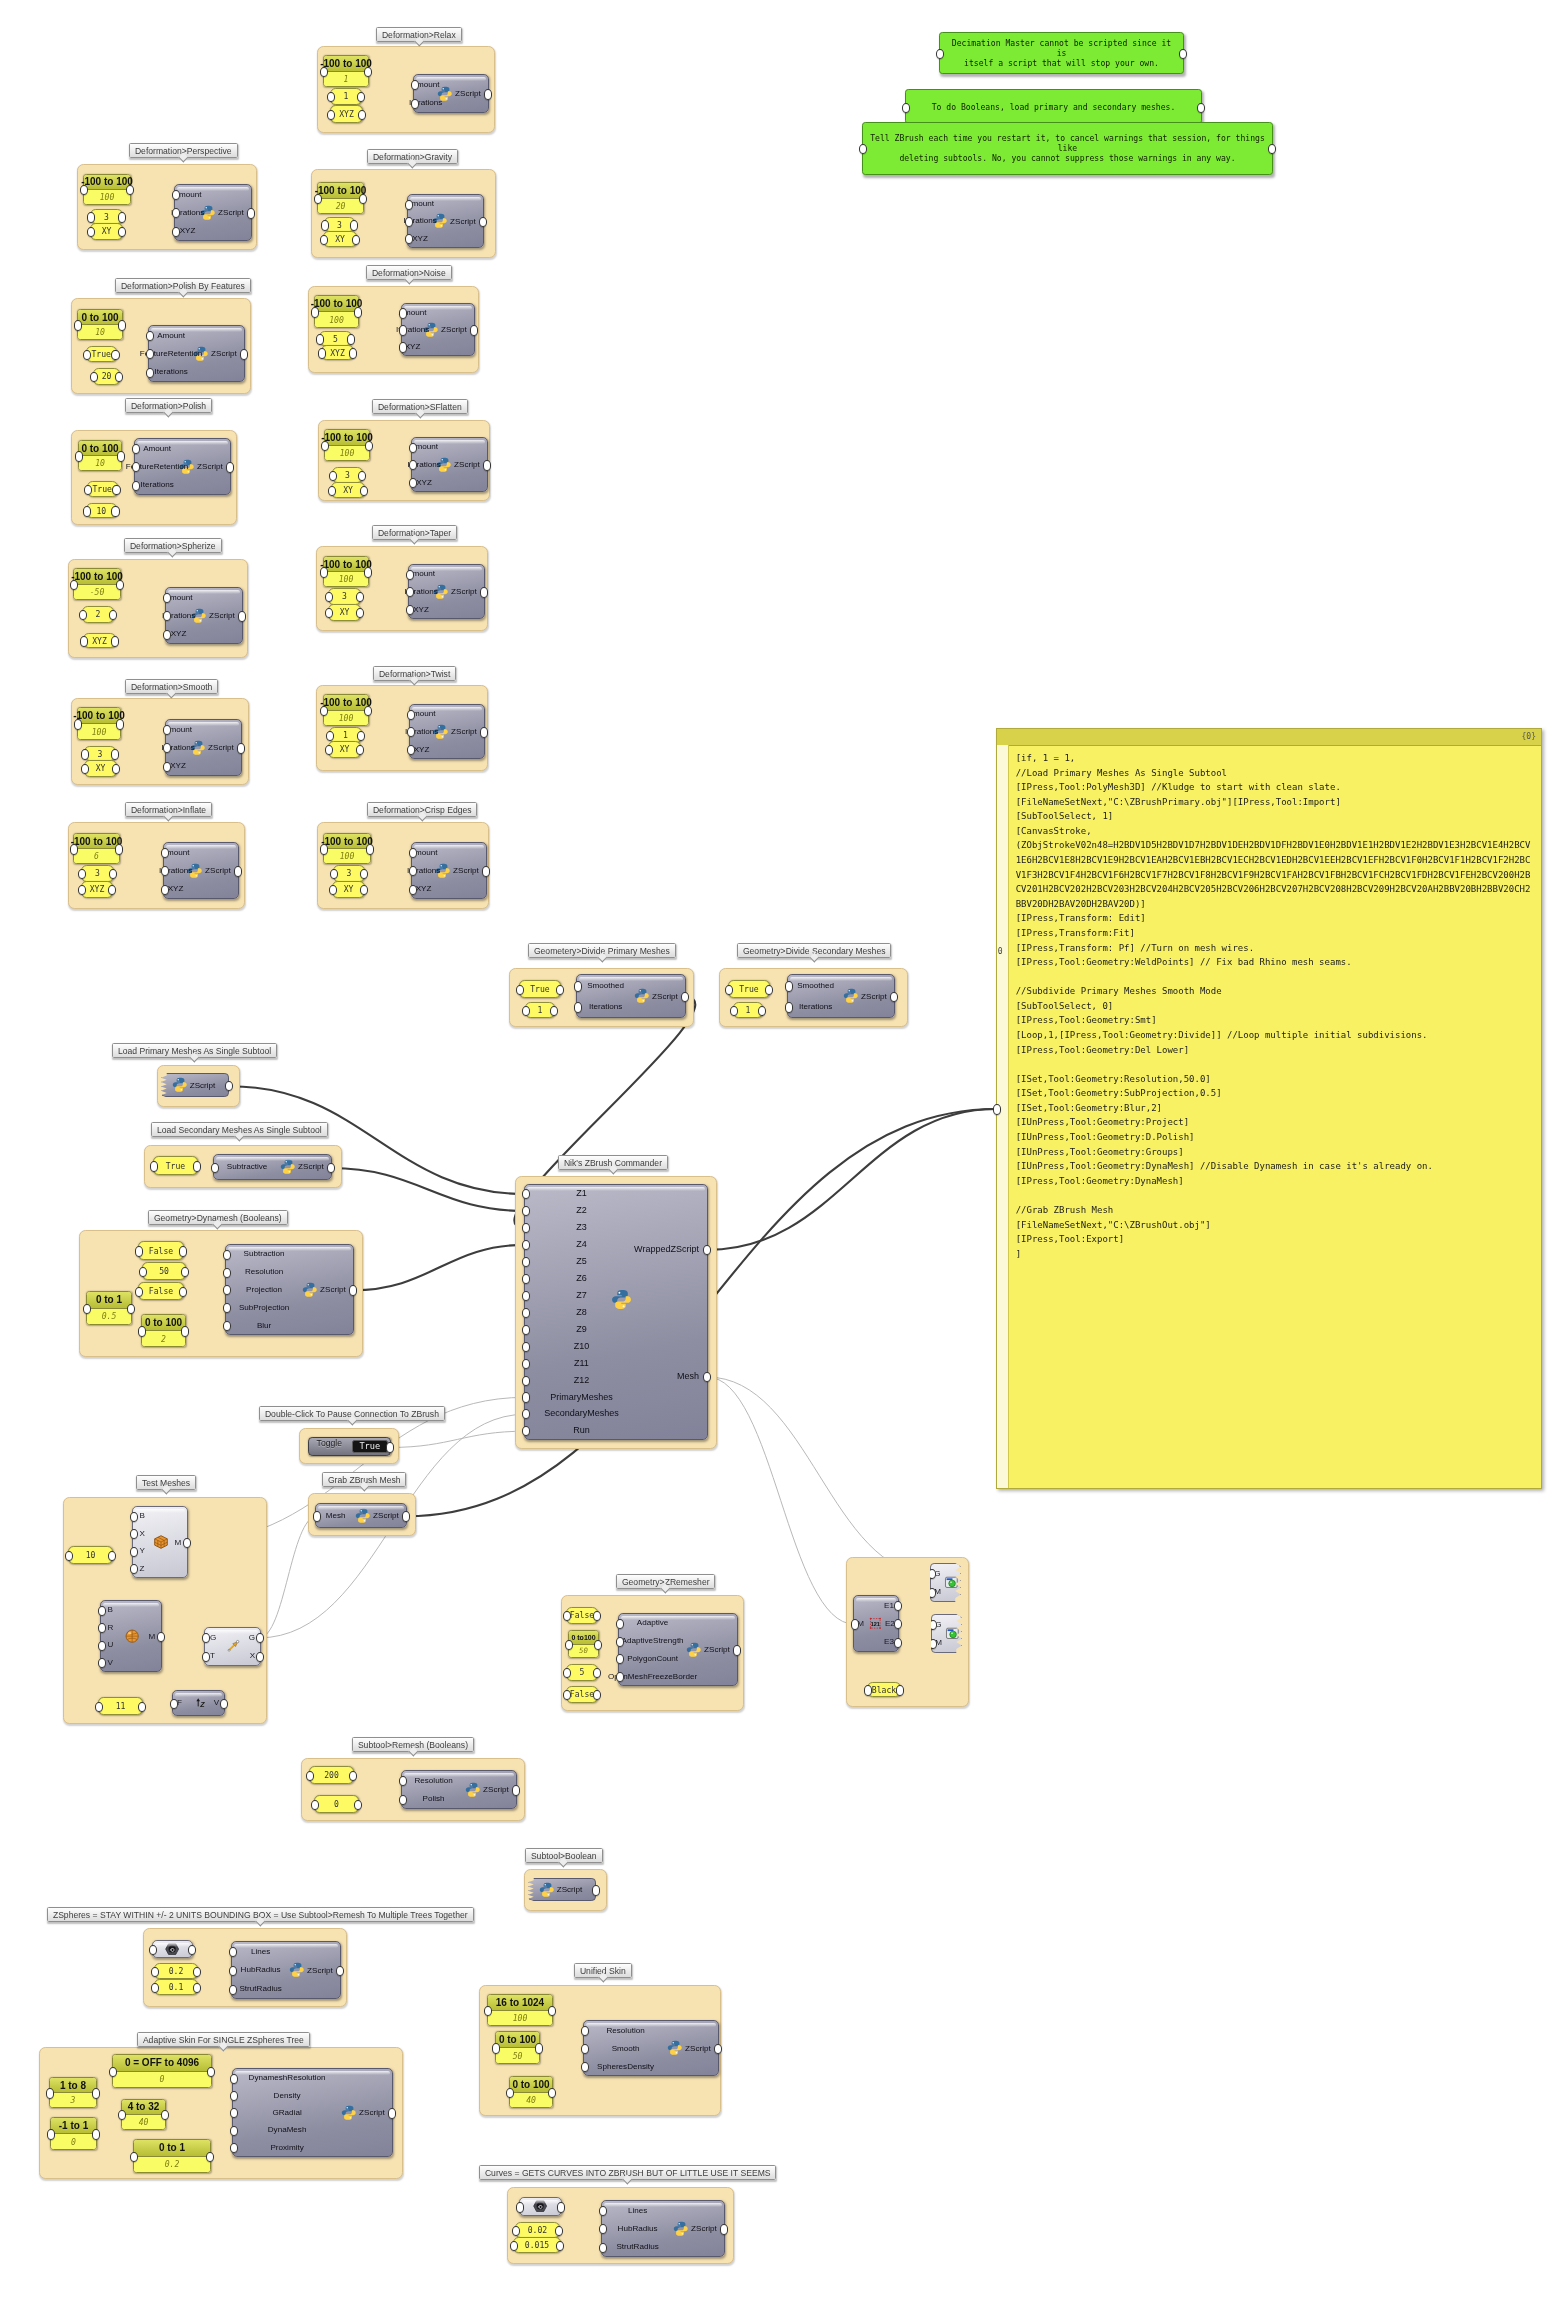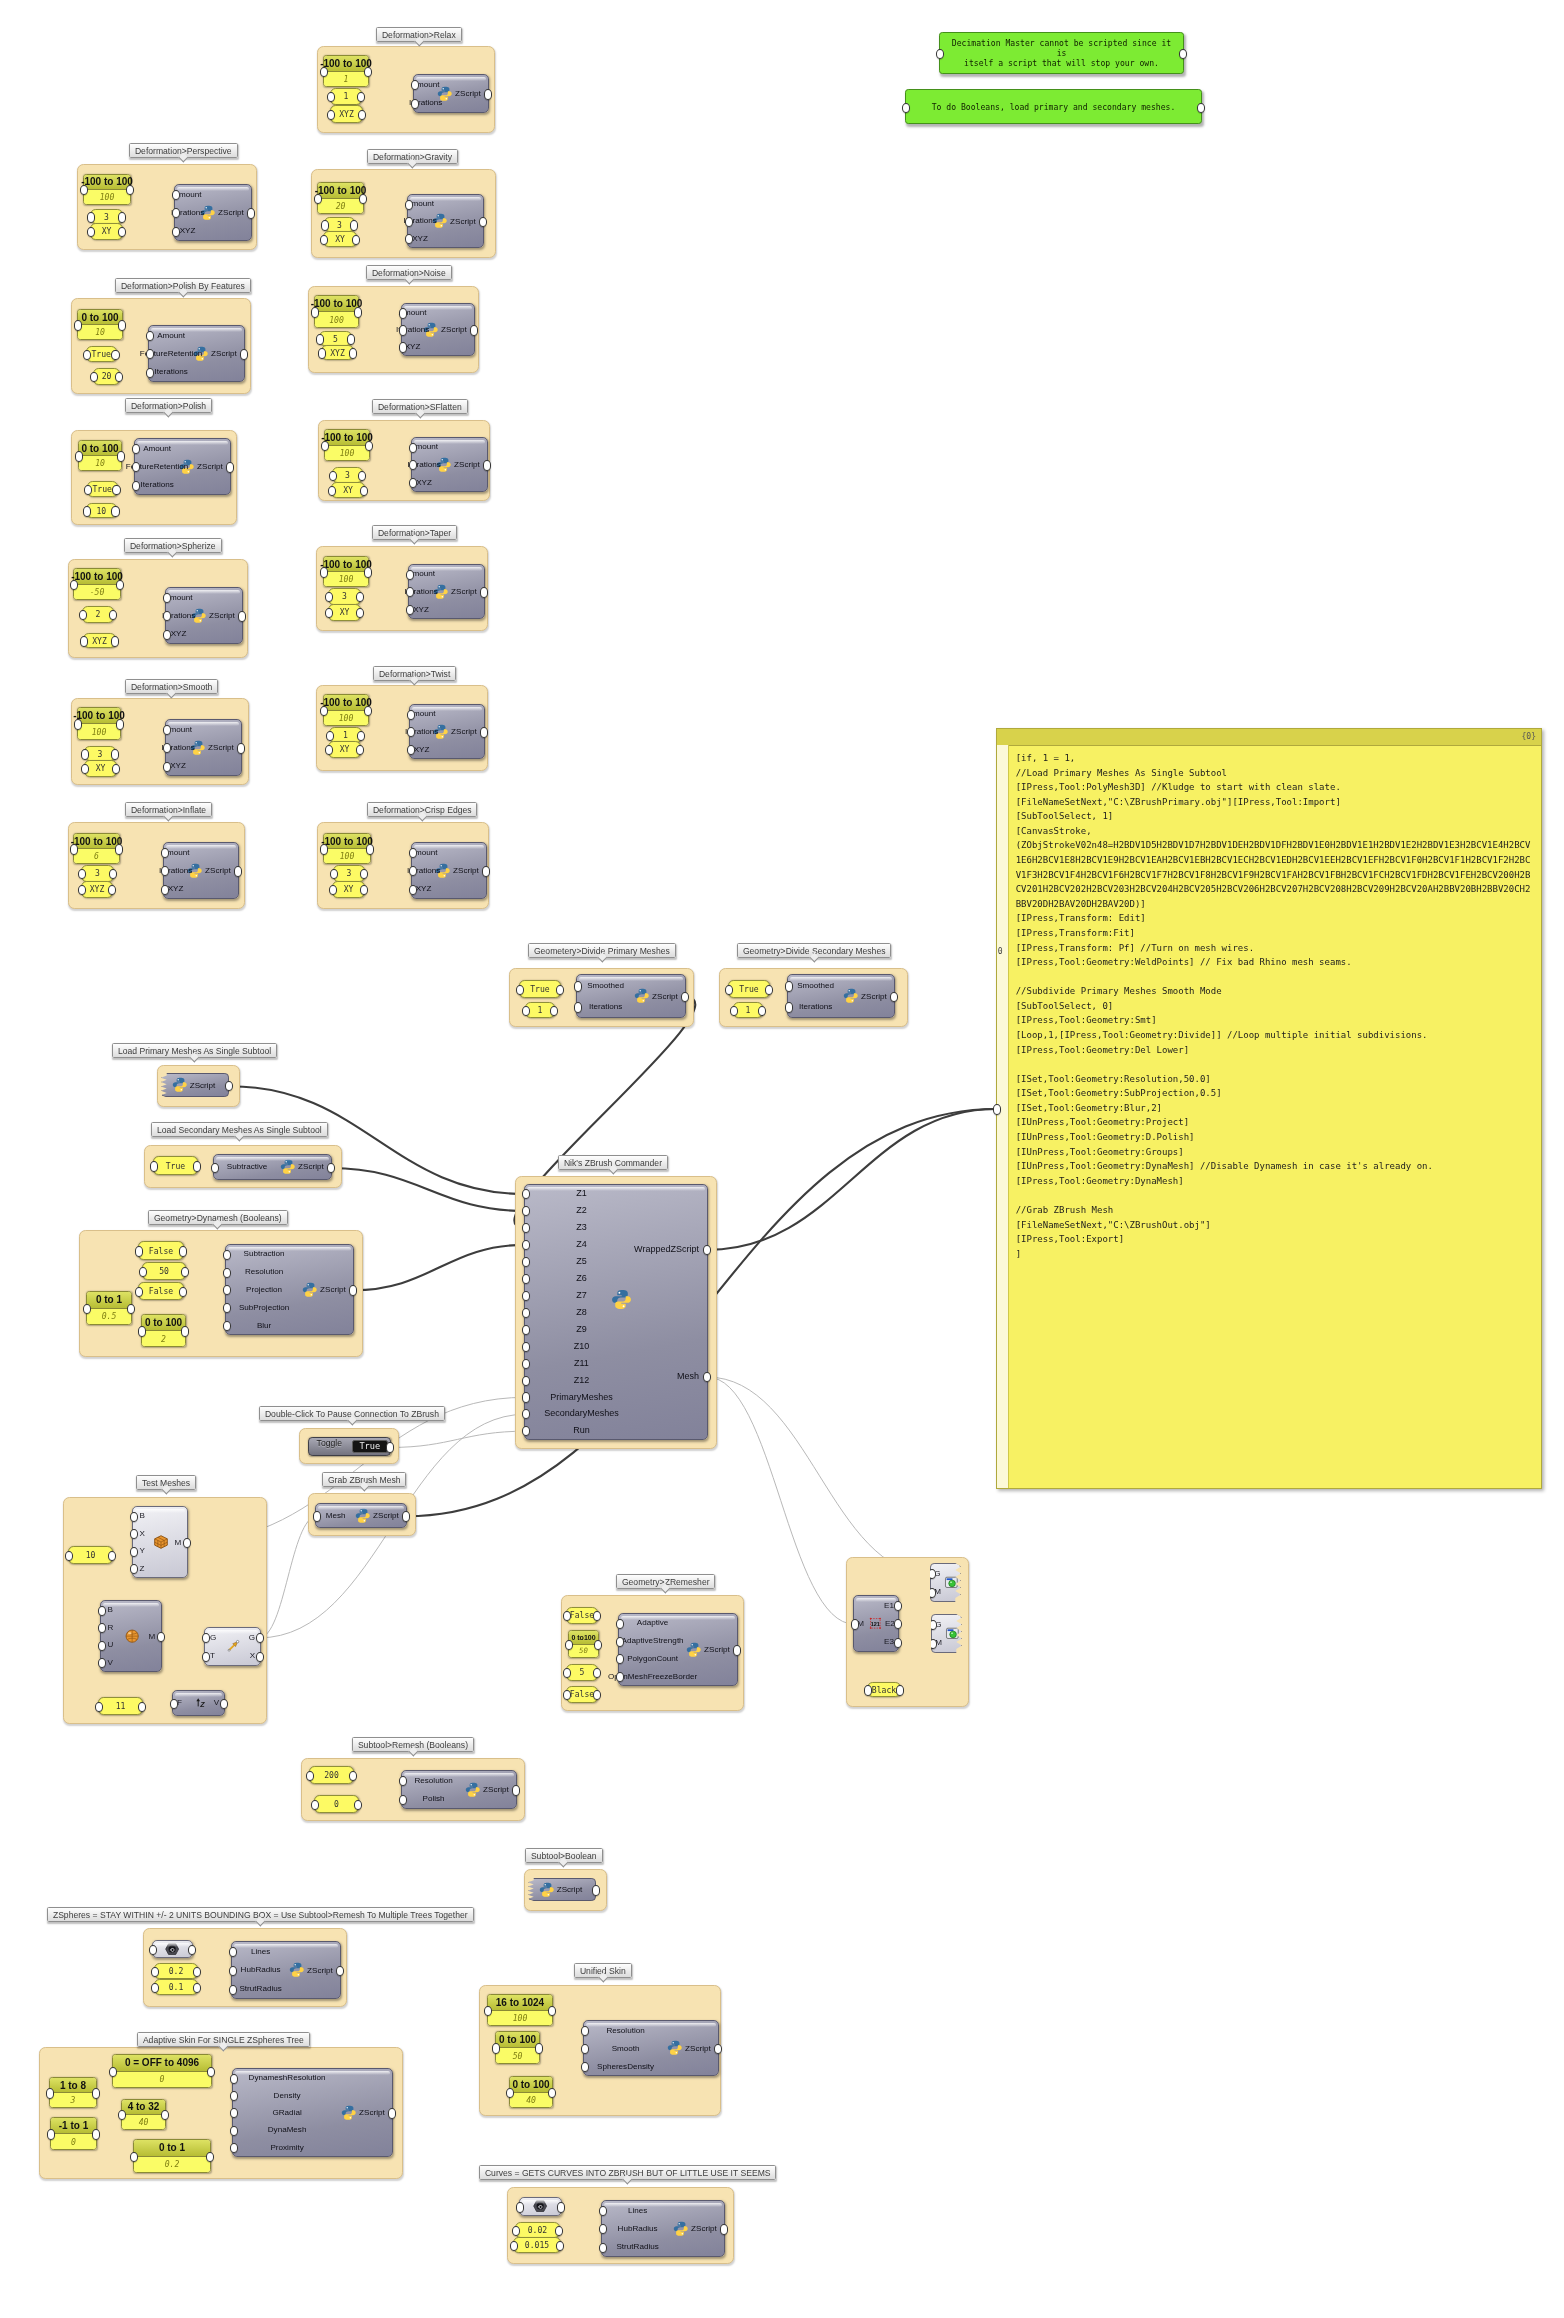--- a/index.html
+++ b/index.html
@@ -158,20 +158,22 @@
       <path d="M868,1690 C992.2,1690 1019.8,1932.5 1144,1932.5" class="wf"></path>
       <path d="M479,1776.5 C553.7,1776.5 570.3,1756.546875 645,1756.546875" class="wf"></path>
       <path d="M229,1893 C416.20000000000005,1893 457.79999999999995,1714.953125 645,1714.953125" class="wf"></path>
       <path d="M318,2010.25 C465.15,2010.25 497.85,1735.75 645,1735.75" class="wf"></path>
       <path d="M318,2010.25 C349.95,2010.25 357.05,1861 389,1861" class="wf"></path>
     </svg>
 
 <div class="note" style="left:939px;top:32px;width:230px;height:35px"><span>Decimation Master cannot be scripted since it is
 itself a script that will stop your own.</span><i class="nub nl"></i><i class="nub nr"></i></div>
 <div class="note" style="left:905px;top:89px;width:282px;height:28.5px"><span>To do Booleans, load primary and secondary meshes.</span><i class="nub nl"></i><i class="nub nr"></i></div>
+<div class="note" style="left:862px;top:122px;width:396px;height:46px"><span>Tell ZBrush each time you restart it, to cancel warnings that session, for things like
+deleting subtools. No, you cannot suppress those warnings in any way.</span><i class="nub nl"></i><i class="nub nr"></i></div>
 
 <div class="grp" style="left:317px;top:46px;width:176px;height:85px"></div>
 <div class="callout" style="left:376px;top:27px"><span>Deformation&gt;Relax</span></div>
 <div class="slider" style="left:323px;top:55px;width:44px;height:30px">
       <div class="sl-r">-100 to 100</div>
       <div class="sl-v">1</div>
       <i class="nub nl"></i>
       <i class="nub nr"></i>
     </div>
 <div class="pnl" style="left:330px;top:88px;width:30px;height:14.7px">

